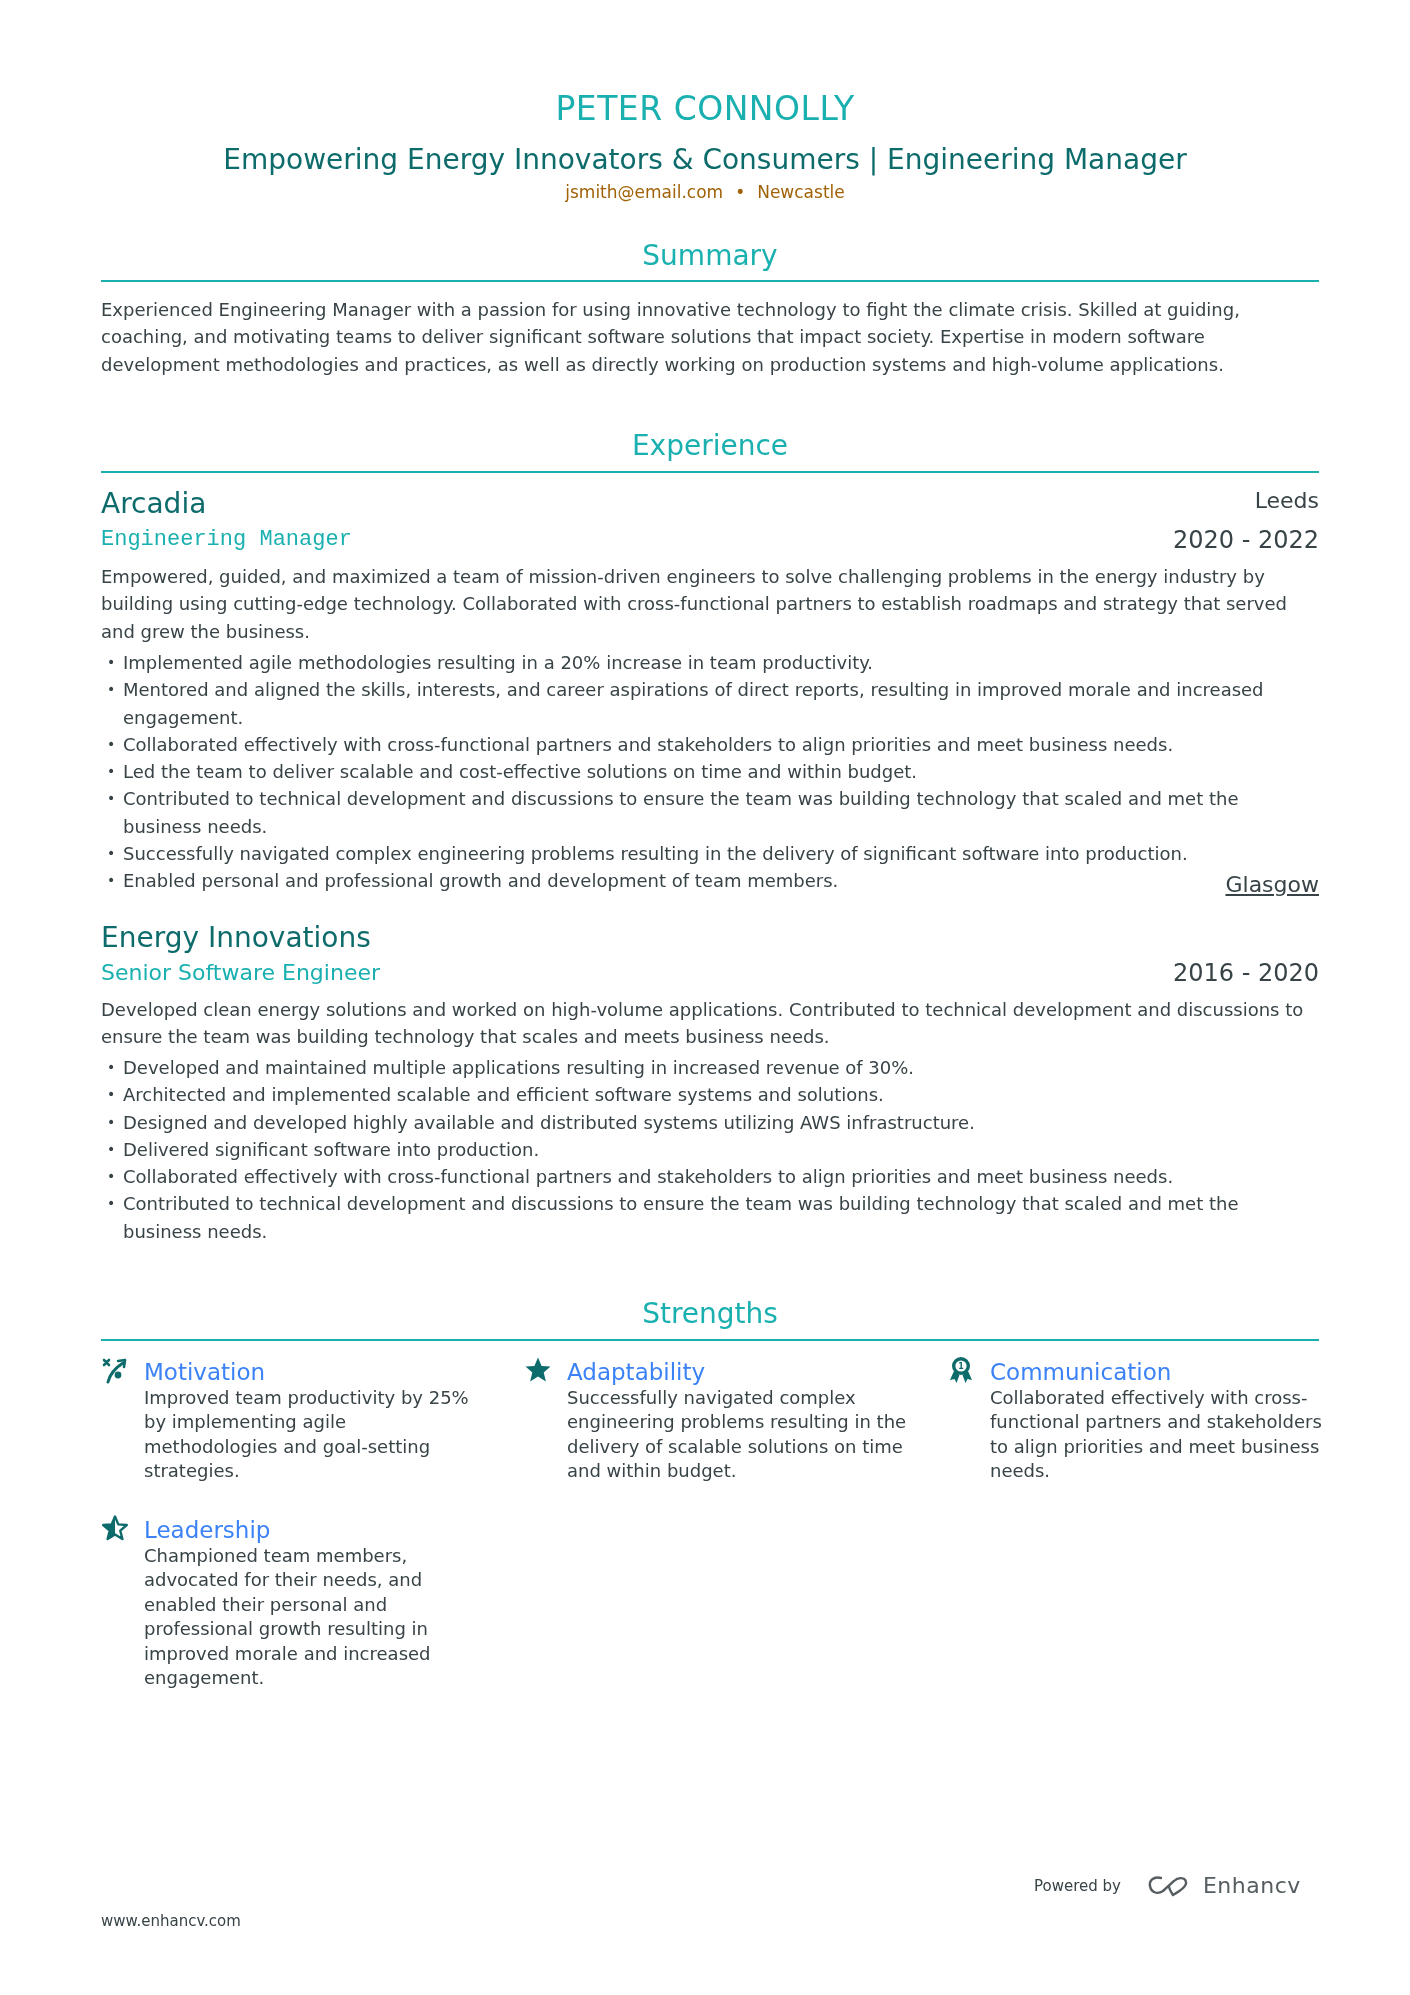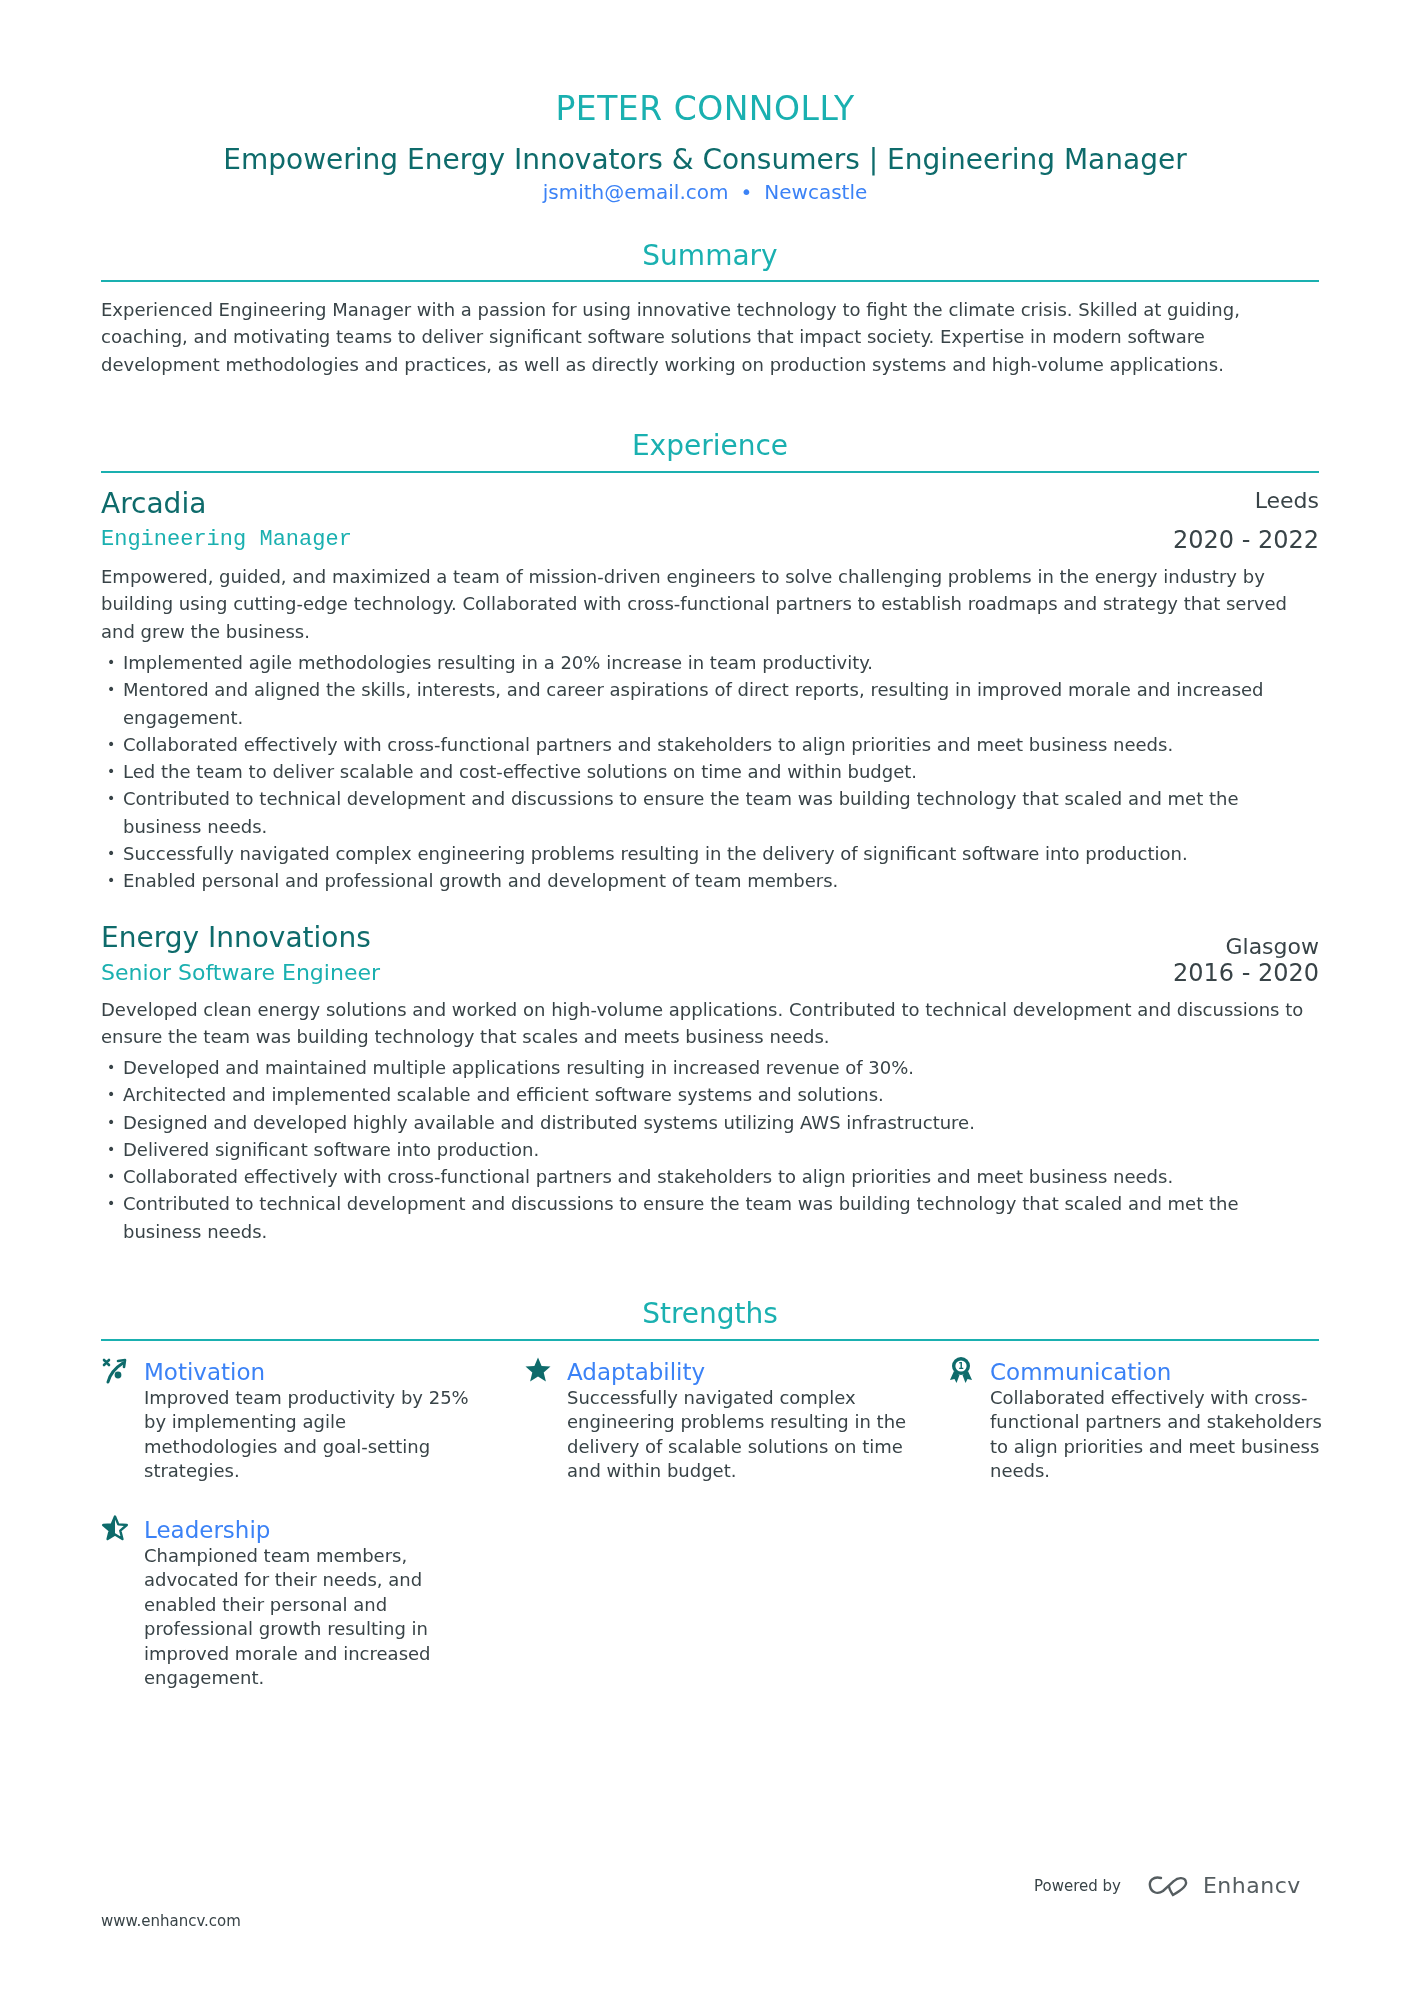--- a/index.html
+++ b/index.html
@@ -2,21 +2,21 @@
 <html><head>
 <meta charset="utf-8">
 <style>
   * { box-sizing: border-box; margin: 0; padding: 0; }
   html, body { width: 1410px; height: 1995px; background: #ffffff; }
   body { position: relative; font-family: "DejaVu Sans", "Liberation Sans", sans-serif; color: #384347; overflow: hidden; }
 
   .header { position: absolute; left: 0; top: 88px; width: 1410px; text-align: center; }
   .name { font-family: "DejaVu Sans", sans-serif; font-weight: normal; font-size: 33px; color: #1ab0b0; letter-spacing: 0.5px; line-height: 42px; }
   .headline { font-size: 28px; color: #0e6b6b; line-height: 36px; margin-top: 12px; }
-  .contact { font-size: 20px; color: #3b82f6; line-height: 24px; margin-top: 2px; }
+  .contact { font-size: 17px; color: #a16207; line-height: 24px; margin-top: 2px; }
   .contact .dot { display: inline-block; margin: 0 12px; }
 
   .section-title { position: absolute; left: 101px; width: 1218px; text-align: center; font-size: 28px; color: #1ab0b0; line-height: 36px; }
   .section-rule { position: absolute; left: 101px; width: 1218px; height: 2px; background: #1ab0b0; }
 
   .para { position: absolute; left: 101px; width: 1220px; font-size: 18px; line-height: 27.3px; color: #384347; }
 
   .company { position: absolute; left: 101px; font-size: 28px; color: #0e6b6b; line-height: 36px; }
   .location { position: absolute; right: 91px; font-size: 22px; color: #384347; line-height: 30px; text-align: left; }
   .role { position: absolute; left: 101px; font-size: 22px; color: #1ab0b0; line-height: 30px; }
@@ -63,21 +63,21 @@
     <li><span class="b">•</span><span>Implemented agile methodologies resulting in a 20% increase in team productivity.</span></li>
     <li><span class="b">•</span><span>Mentored and aligned the skills, interests, and career aspirations of direct reports, resulting in improved morale and increased engagement.</span></li>
     <li><span class="b">•</span><span>Collaborated effectively with cross-functional partners and stakeholders to align priorities and meet business needs.</span></li>
     <li><span class="b">•</span><span>Led the team to deliver scalable and cost-effective solutions on time and within budget.</span></li>
     <li><span class="b">•</span><span>Contributed to technical development and discussions to ensure the team was building technology that scaled and met the business needs.</span></li>
     <li><span class="b">•</span><span>Successfully navigated complex engineering problems resulting in the delivery of significant software into production.</span></li>
     <li><span class="b">•</span><span>Enabled personal and professional growth and development of team members.</span></li>
   </ul>
 
 <div class="company" style="top:920px;">Energy Innovations</div>
-<div class="location" style="top:932px;">Glasgow</div>
+<div class="location" style="top:870px;text-decoration:underline;">Glasgow</div>
 <div class="role" style="top:958px;">Senior Software Engineer</div>
 <div class="dates" style="top:958px;">2016 - 2020</div>
 <div class="para" style="top:996px;">Developed clean energy solutions and worked on high-volume applications. Contributed to technical development and discussions to ensure the team was building technology that scales and meets business needs.</div>
 <ul class="bullets" id="bullets-1" style="top:1054px;">
     <li><span class="b">•</span><span>Developed and maintained multiple applications resulting in increased revenue of 30%.</span></li>
     <li><span class="b">•</span><span>Architected and implemented scalable and efficient software systems and solutions.</span></li>
     <li><span class="b">•</span><span>Designed and developed highly available and distributed systems utilizing AWS infrastructure.</span></li>
     <li><span class="b">•</span><span>Delivered significant software into production.</span></li>
     <li><span class="b">•</span><span>Collaborated effectively with cross-functional partners and stakeholders to align priorities and meet business needs.</span></li>
     <li><span class="b">•</span><span>Contributed to technical development and discussions to ensure the team was building technology that scaled and met the business needs.</span></li>

